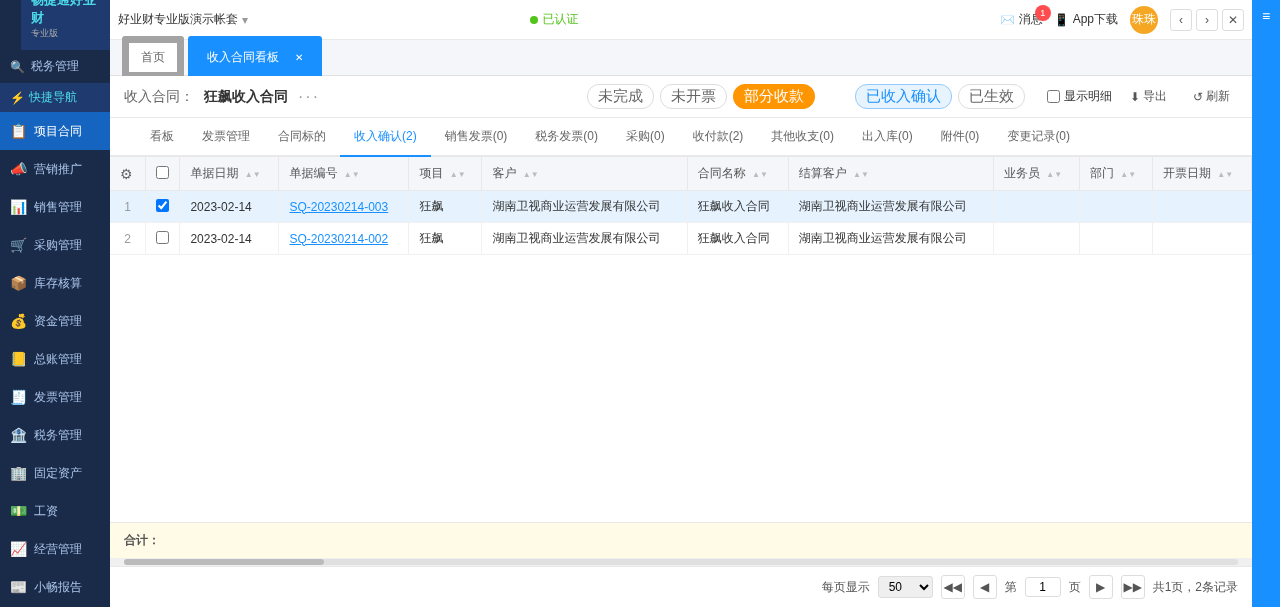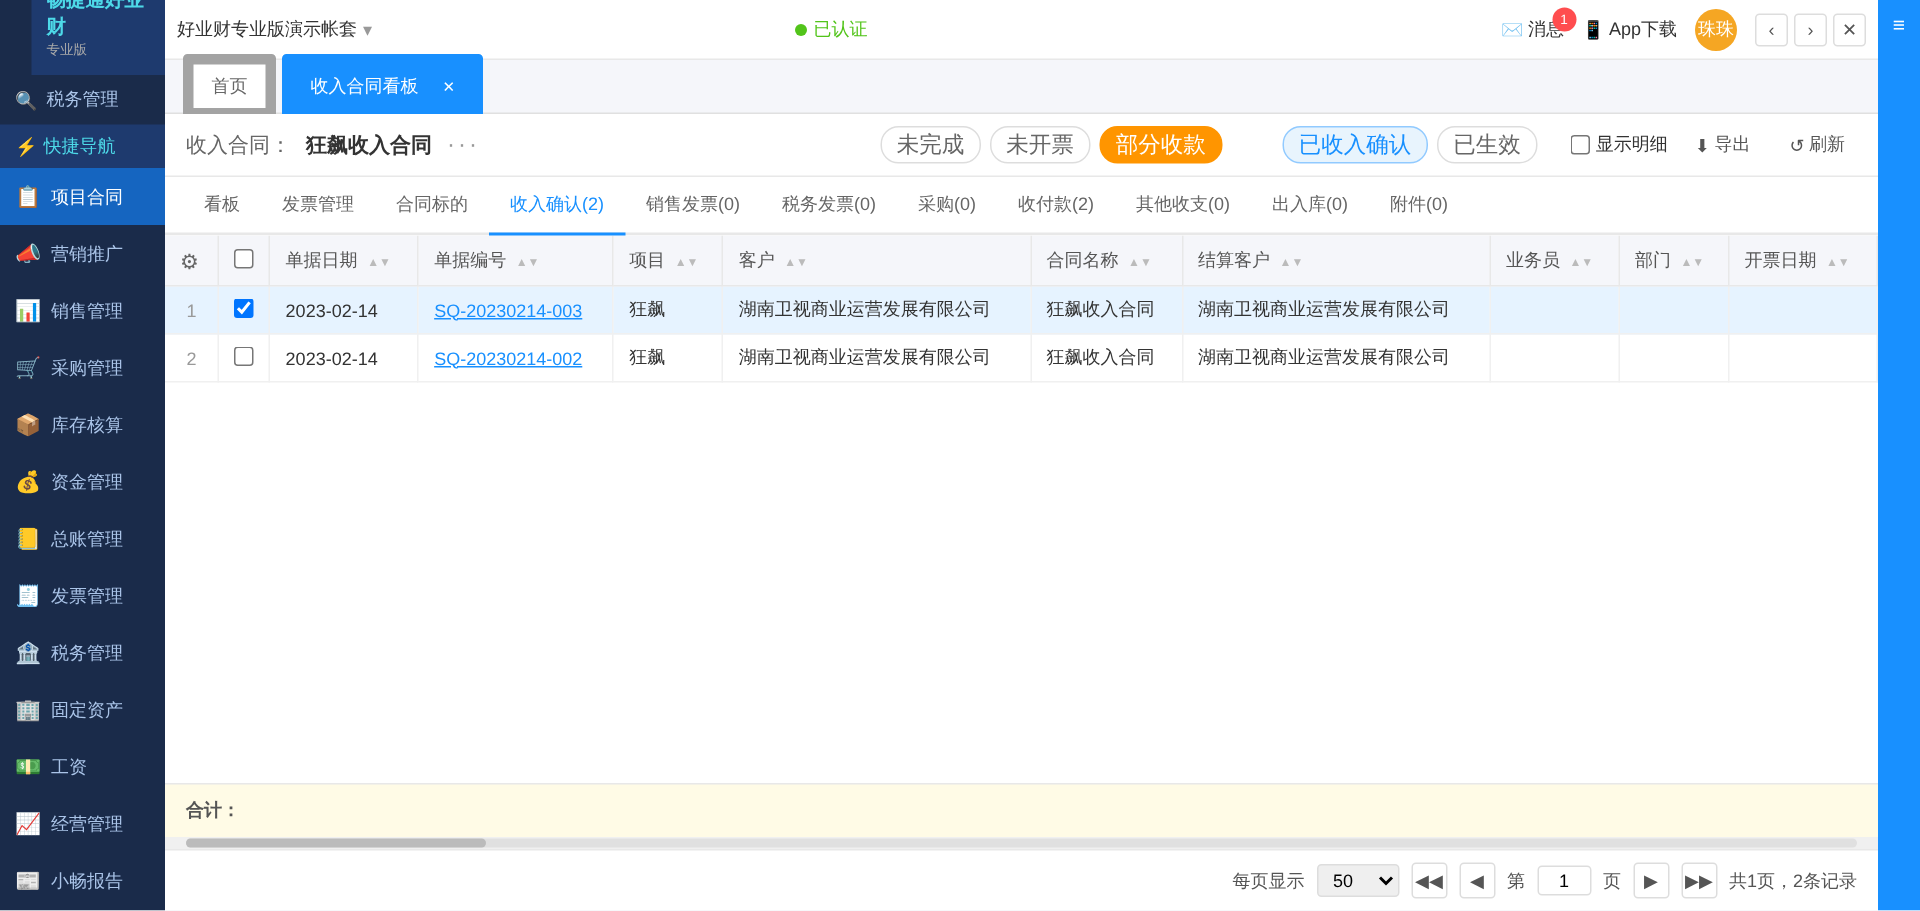--- a/index.html
+++ b/index.html
@@ -35,21 +35,21 @@
     .page-header { background: #fff; padding: 8px 14px; display: flex; align-items: center; gap: 10px; border-bottom: 1px solid #e8e8e8; }
     .more-btn { color: #999; cursor: pointer; font-size: 16px; letter-spacing: 2px; }
     .status-tags { display: flex; gap: 6px; margin-left: auto; }
     .status-tag { padding: 2px 10px; border-radius: 12px; font-size: 15px; border: 1px solid #ddd; cursor: pointer; color: #666; }
     .status-tag.active { background: #ff9500; color: #fff; border-color: #ff9500; }
     .status-tag.blue { background: #e8f4fd; color: #1890ff; border-color: #91caff; margin-left: 34px; }
     .export-btn { display: flex; align-items: center; gap: 3px; font-size: 12px; color: #555; cursor: pointer; padding: 3px 8px; }
     .refresh-btn { display: flex; align-items: center; gap: 3px; font-size: 12px; color: #555; cursor: pointer; padding: 3px 8px; }
 
     
-    .sub-tabs { background: #fff; display: flex; align-items: center; padding: 0 12px; border-bottom: 2px solid #e8e8e8; }
+    .sub-tabs { background: #fff; display: flex; align-items: center; padding: 0 26px; border-bottom: 2px solid #e8e8e8; }
     .sub-tab { padding: 10px 14px; font-size: 12px; cursor: pointer; color: #666; position: relative; white-space: nowrap; }
     .sub-tab.active { color: #1890ff; }
     .sub-tab.active::after { content: ''; position: absolute; bottom: -2px; left: 0; right: 0; height: 2px; background: #1890ff; }
 
     
     .table-area { flex: 1; background: #fff; overflow: auto; display: flex; flex-direction: column; }
     .table-container { flex: 1; overflow: auto; }
     table { width: 100%; border-collapse: collapse; font-size: 12px; }
     thead tr { background: #f5f6fa; }
     th { padding: 8px 10px; text-align: left; border-bottom: 1px solid #e8e8e8; border-right: 1px solid #e8e8e8; color: #555; font-weight: normal; white-space: nowrap; }
@@ -246,20 +246,21 @@
         <div class="sub-tab">发票管理</div>
         <div class="sub-tab">合同标的</div>
         <div class="sub-tab active">收入确认(2)</div>
         <div class="sub-tab">销售发票(0)</div>
         <div class="sub-tab">税务发票(0)</div>
         <div class="sub-tab">采购(0)</div>
         <div class="sub-tab">收付款(2)</div>
         <div class="sub-tab">其他收支(0)</div>
         <div class="sub-tab">出入库(0)</div>
         <div class="sub-tab">附件(0)</div>
+        <div class="sub-tab">变更记录(0)</div>
       </div>
 
     <div class="table-area">
       <div class="table-container">
         <table>
           <thead>
             <tr>
               <th><span class="gear-icon">⚙</span></th>
               <th><input type="checkbox" style="width: 13px; height: 13px;"></th>
               <th>单据日期 <span class="col-sort">▲▼</span></th>

